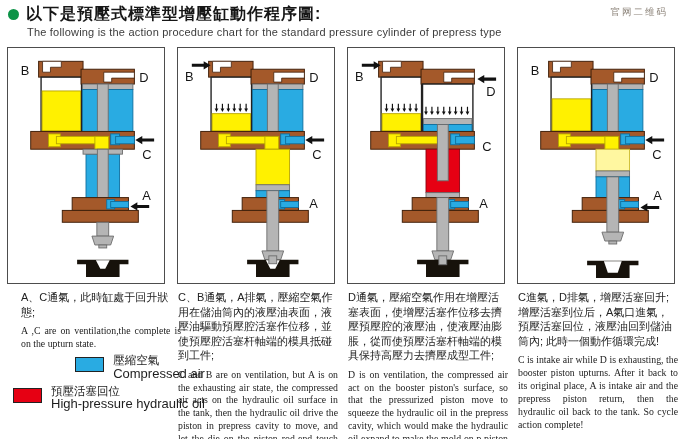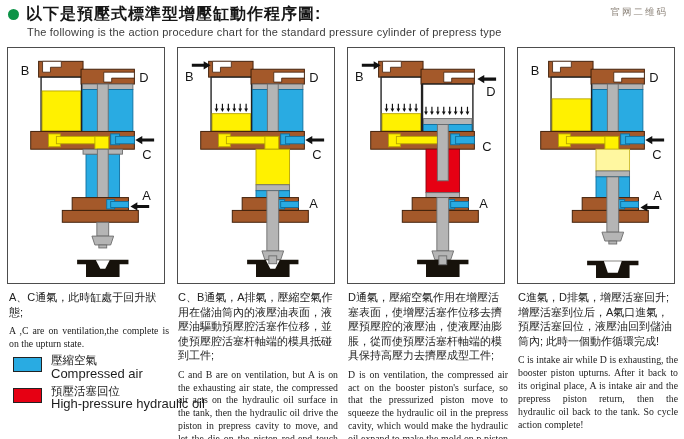--- a/index.html
+++ b/index.html
@@ -24,28 +24,28 @@
   .yl{fill:var(--oil,#FFF100);stroke:#B7A400;stroke-width:.9;}
   .ys{fill:var(--oil-soft,#FFF7A0);stroke:#CBB829;stroke-width:.9;}
   .rd{fill:var(--hp,#E60013);stroke:#8C0010;stroke-width:.9;}
   .wt{fill:#fff;stroke:#42210B;stroke-width:.8;}
   .wall{fill:#fff;stroke:#222;stroke-width:1.4;}
   .wk{fill:#17120B;}
   .ink{fill:#111;}
   .plbl{font-family:"Liberation Sans",sans-serif;font-size:13px;fill:#161616;}
   
   .cap{position:absolute;top:290px;width:160px;}
-  .c1{left:9px}.c2{left:178px}.c3{left:348px}.c4{left:518px}
+  .c1{left:21px}.c2{left:178px}.c3{left:348px}.c4{left:518px}
   .cap-zh{font-size:11px;line-height:1.32;color:#222;}
   .cap-en{font-family:"Liberation Serif",serif;font-size:9.8px;line-height:1.32;
           color:#222;text-align:justify;margin-top:6px;}
   .c4 .cap-en{}
   
   .legend{position:absolute;left:13px;top:354px;display:flex;flex-direction:column;gap:3px;}
-  .leg-item{display:flex;align-items:flex-start;gap:9px;}
+  .leg-item{display:flex;align-items:flex-start;gap:9px;justify-content:flex-end;}
   .swatch{width:27px;height:13px;border:1.2px solid #222;margin-top:3px;flex:0 0 auto;}
   .leg-zh{font-size:11.5px;color:#1d1d1d;line-height:1.1;}
   .leg-en{font-family:Liberation Sans, sans-serif;font-size:13px;color:#1d1d1d;line-height:1.15;}
   .hidden-defs{position:absolute;width:0;height:0;}
 </style>
 </head>
 <body>
 
 <div class="page">
 

